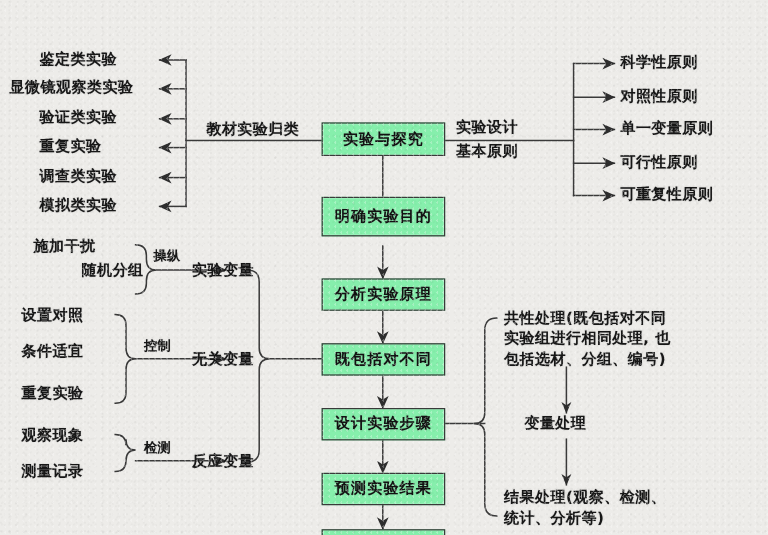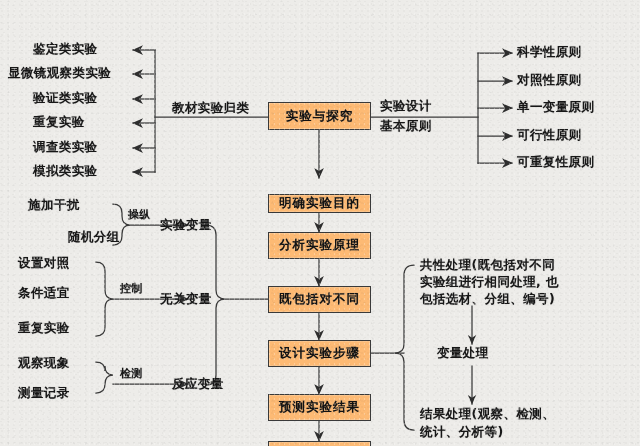--- a/index.html
+++ b/index.html
@@ -32,21 +32,21 @@
     font-weight:700;
     color:#171717;
     text-shadow:0 0 1px rgba(120,120,120,.55);
   }
   .lbl.sm{font-size:11px;letter-spacing:.2px;}
   .lbl.wrap{white-space:normal;}
   .node{
     position:absolute;z-index:12;
     box-sizing:border-box;
     border:1.2px solid #3a3a3a;
-    background:#fdba74;
+    background:#86efac;
     display:flex;align-items:center;justify-content:center;
     font-size:12.5px;font-weight:700;letter-spacing:1px;
     color:#121212;
     text-shadow:0 0 1px rgba(120,120,120,.5);
     box-shadow:0 0 0 .5px rgba(255,255,255,.35) inset;
   }
 </style>
 </head>
 <body>
 
@@ -123,41 +123,41 @@
   <div class="lbl" style="left:172px;top:101px;">教材实验归类</div>
   <div class="lbl" style="left:380px;top:99px;">实验设计</div>
   <div class="lbl" style="left:380px;top:119px;">基本原则</div>
 
   <div class="lbl sm" style="left:128px;top:209px;font-family:Liberation Mono, monospace;">操纵</div>
   <div class="lbl sm" style="left:120px;top:283px;">控制</div>
   <div class="lbl sm" style="left:120px;top:368px;">检测</div>
 
   <div class="node" style="left:268px;top:102px;width:103px;height:28px;">实验与探究</div>
 
-  <div class="node" style="left:268px;top:194px;width:103px;height:19px;">明确实验目的</div>
+  <div class="node" style="left:268px;top:164px;width:103px;height:33px;">明确实验目的</div>
   <div class="node" style="left:268px;top:232px;width:103px;height:27px;">分析实验原理</div>
   <div class="node" style="left:268px;top:286px;width:103px;height:27px;">既包括对不同</div>
   <div class="node" style="left:268px;top:340px;width:103px;height:27px;">设计实验步骤</div>
   <div class="node" style="left:268px;top:394px;width:103px;height:27px;">预测实验结果</div>
 
   <div class="node" style="left:268px;top:441px;width:103px;height:27px;"></div>
 
   <div class="lbl" style="left:28px;top:198px;">施加干扰</div>
-  <div class="lbl" style="left:28px;top:230px;padding-left:40px;">随机分组</div>
+  <div class="lbl" style="left:28px;top:218px;padding-left:40px;">随机分组</div>
 
   <div class="lbl" style="left:18px;top:256px;">设置对照</div>
   <div class="lbl" style="left:18px;top:286px;">条件适宜</div>
   <div class="lbl" style="left:18px;top:321px;">重复实验</div>
 
   <div class="lbl" style="left:18px;top:356px;">观察现象</div>
   <div class="lbl" style="left:18px;top:386px;">测量记录</div>
 
   <div class="lbl" style="left:160px;top:218px;">实验变量</div>
   <div class="lbl" style="left:160px;top:292px;">无关变量</div>
-  <div class="lbl" style="left:172px;top:377px;text-align:center;">反应变量</div>
+  <div class="lbl" style="left:160px;top:377px;text-align:center;">反应变量</div>
 
   <div class="lbl wrap" style="left:420px;top:258px;width:210px;">共性处理(既包括对不同</div>
   <div class="lbl wrap" style="left:420px;top:292px;width:210px;">包括选材、分组、编号)</div>
   <div class="lbl wrap" style="left:420px;top:275px;width:210px;">实验组进行相同处理, 也</div>
 
   <div class="lbl" style="left:437px;top:346px;">变量处理</div>
 
   <div class="lbl wrap" style="left:420px;top:407px;width:215px;">结果处理(观察、检测、</div>
   <div class="lbl wrap" style="left:420px;top:425px;width:215px;">统计、分析等)</div>
 

